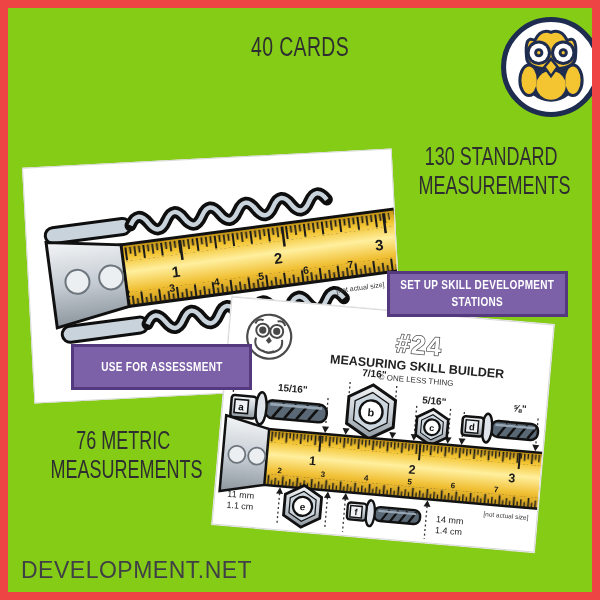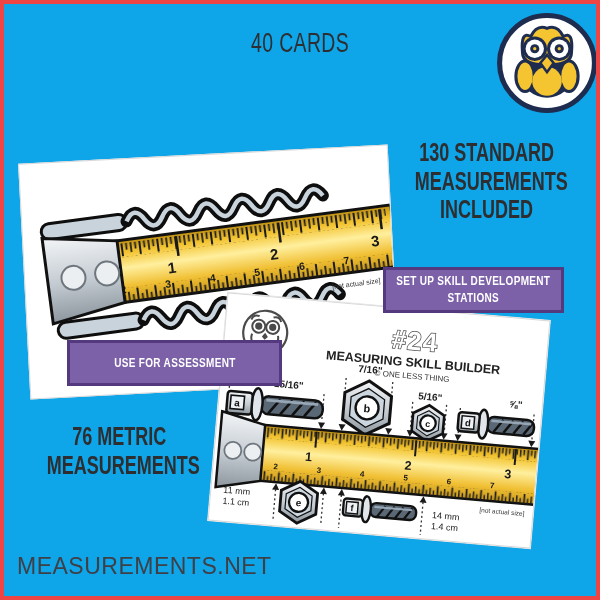--- a/index.html
+++ b/index.html
@@ -1,42 +1,42 @@
 <!DOCTYPE html>
 <html><head>
 <meta charset="utf-8">
 <style>
   html,body{margin:0;padding:0;background:#fff;}
   .poster{position:relative;width:600px;height:600px;box-sizing:border-box;
-    background:#0ea5e9;border:4px solid #ef4444;overflow:hidden;
+    background:#84cc16;border:8px solid #ef4444;overflow:hidden;
     font-family:"Liberation Sans","DejaVu Sans",sans-serif;color:#2e2e30;}
   .poster::before{content:"";position:absolute;inset:-10px;border:2px solid #e8e8ec;pointer-events:none;}
   .cond{display:inline-block;transform:scaleX(.72);transform-origin:center;white-space:nowrap;}
   .cond8{display:inline-block;transform:scaleX(.8);transform-origin:center;white-space:nowrap;}
 
   .header{position:absolute;top:24px;left:0;right:0;text-align:center;
     font-size:27px;line-height:1.16;font-weight:400;letter-spacing:.5px;}
 
   .owl-logo{position:absolute;left:492px;top:8px;width:102px;height:102px;}
 
-  .note{position:absolute;text-align:center;font-size:25px;line-height:1.14;font-weight:700;}
+  .note{position:absolute;text-align:center;font-size:25px;line-height:1.14;font-weight:400;}
   .note-standard{left:381px;top:134px;width:204px;}
   .note-metric{left:13px;top:418px;width:204px;}
 
   .card{position:absolute;background:#fff;border:1.5px solid #d9d9d9;overflow:hidden;}
   .card-back{left:20px;top:150px;width:368px;height:234px;transform:rotate(-3deg);z-index:1;}
   .card-front{left:213px;top:302px;width:322px;height:227px;transform:rotate(5deg);z-index:2;
     box-shadow:0 0 0 .5px #e2e2e2;}
   .card svg{display:block;width:100%;height:100%;}
 
   .badge{position:absolute;z-index:5;background:#7c61a9;border:3px solid #55397f;
     color:#fff;display:flex;flex-direction:column;align-items:center;justify-content:center;
     text-align:center;font-size:12.5px;font-weight:700;line-height:1.35;letter-spacing:.4px;box-sizing:border-box;}
   .badge-stations{left:379px;top:263px;width:181px;height:46px;}
-  .badge-assessment{left:63px;top:336px;width:215px;height:46px;justify-content:center;}
+  .badge-assessment{left:63px;top:336px;width:181px;height:46px;justify-content:center;}
 
   .footer{position:absolute;left:13px;top:549px;font-size:23px;letter-spacing:.5px;
     color:#3f3f46;font-weight:400;z-index:6;}
 </style>
 </head>
 <body>
 
 <div class="poster">
 
   <div class="header">
@@ -59,21 +59,20 @@
       <circle cx="62" cy="36" r="4.5" fill="#1e2c4f"></circle>
       <circle cx="38" cy="36" r="1.6" fill="#f4c431"></circle>
       <circle cx="62" cy="36" r="1.6" fill="#f4c431"></circle>
       <polygon points="50,42 43.5,50 50,59 56.5,50" fill="#f4c431" stroke="#1e2c4f" stroke-width="2.5"></polygon>
     </svg>
   </div>
 
   <div class="note note-standard">
     <div><span class="cond">130 STANDARD</span></div>
     <div><span class="cond">MEASUREMENTS</span></div>
-    <div><span class="cond">INCLUDED</span></div>
   </div>
 
   <div class="card card-back">
     <svg viewBox="0 0 368 234">
       <defs>
         <linearGradient id="tg1" x1="0" y1="0" x2="0" y2="1">
           <stop offset="0" stop-color="#bd8e12"></stop>
             <stop offset=".2" stop-color="#f3c431"></stop>
           <stop offset=".45" stop-color="#ffef9e"></stop>
             <stop offset=".75" stop-color="#f0bf33"></stop>
@@ -307,15 +306,15 @@
   </div>
   <div class="badge badge-assessment">
     <span class="cond8">USE FOR ASSESSMENT</span>
   </div>
 
   <div class="note note-metric">
     <div><span class="cond">76 METRIC</span></div>
     <div><span class="cond">MEASUREMENTS</span></div>
   </div>
 
-  <div class="footer">MEASUREMENTS.NET</div>
+  <div class="footer">DEVELOPMENT.NET</div>
 
 </div>
 
 </body></html>

